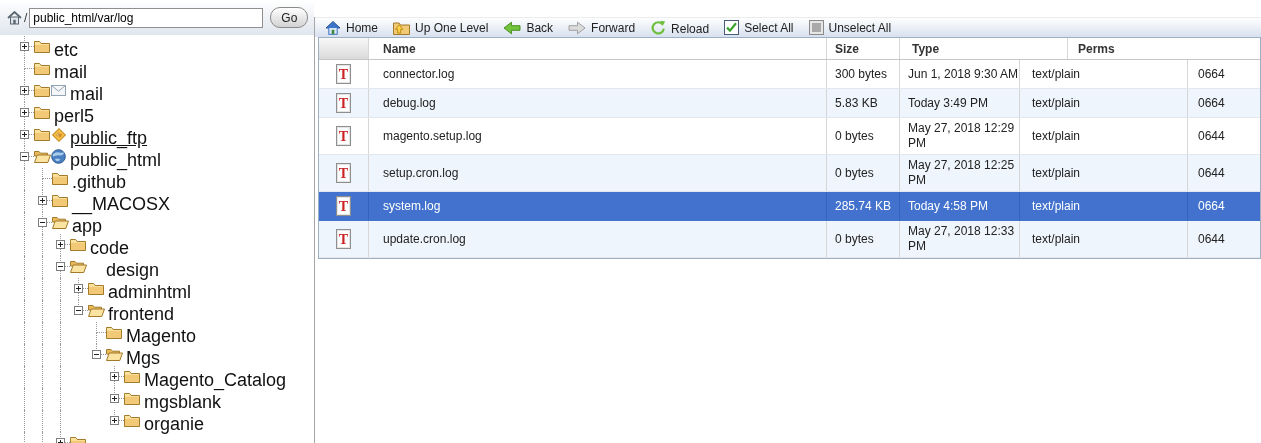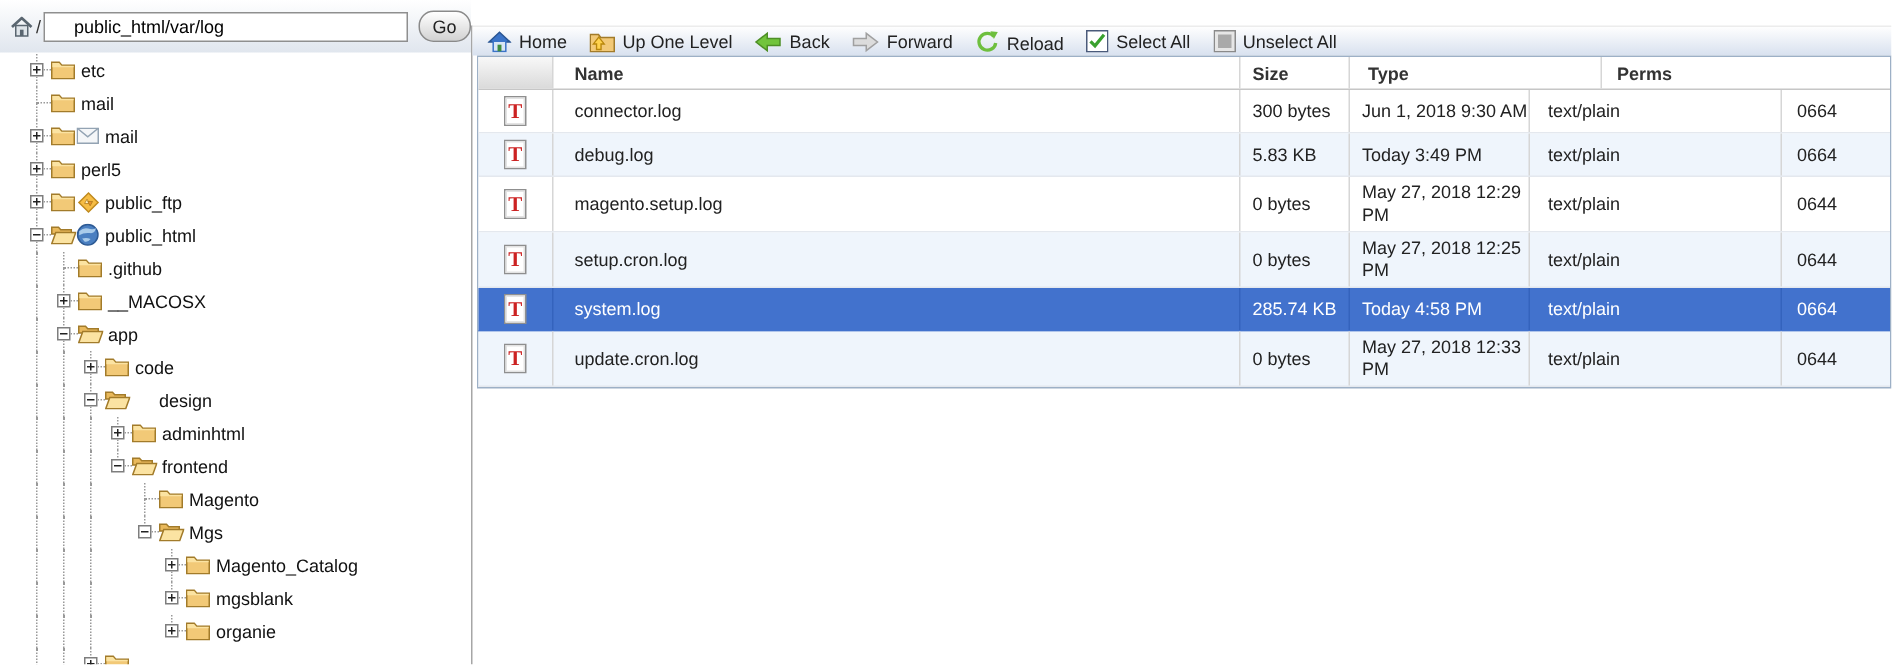--- a/index.html
+++ b/index.html
@@ -6,35 +6,35 @@
   body{width:1261px;height:443px;overflow:hidden;background:#fff;
        font-family:"Liberation Sans","DejaVu Sans",sans-serif;font-size:12px;color:#222;position:relative;}
   
   .left-pane{position:absolute;left:0;top:0;width:314px;height:443px;background:#fff;}
   .pane-divider{position:absolute;left:314px;top:17px;bottom:0;width:1px;background:#a6a6a6;}
   .path-bar{position:absolute;left:0;top:0;width:314px;height:35px;
             background:linear-gradient(#ffffff,#e0e6ee);display:flex;align-items:center;
             padding-left:7px;box-sizing:border-box;}
   .path-sep{margin:0 2px 0 2px;color:#333;}
   .path-input{width:226px;height:18px;border:1px solid #8f8f8f;font:12px "Liberation Sans",sans-serif;
-              padding:0 19px;background:#fff;}
+              padding:0 3px;background:#fff;}
   .go-btn{margin-left:7px;width:38px;height:21px;border:1px solid #8a8a8a;border-radius:10px;
           background:linear-gradient(#ffffff,#d2d2d2);font:12px "Liberation Sans",sans-serif;
           text-align:center;line-height:19px;color:#222;cursor:pointer;}
   
   .tree{position:absolute;left:0;top:36px;width:313px;height:407px;overflow:hidden;}
   .trow{position:relative;height:22px;}
   .vg{position:absolute;width:0;border-left:1px dotted var(--treeline,#999);}
   .hg{position:absolute;top:10px;height:0;border-top:1px dotted var(--treeline,#999);}
   .exp{position:absolute;width:9px;height:9px;top:6px;background:#fff;border:1px solid #7e7e7e;
        box-sizing:border-box;z-index:2;cursor:pointer;}
   .exp::before{content:"";position:absolute;left:1px;right:1px;top:3px;height:1px;background:#222;}
   .exp.plus::after{content:"";position:absolute;top:1px;bottom:1px;left:3px;width:1px;background:#222;}
   .fic{position:absolute;top:4px;line-height:0;}
-  .tnl{position:absolute;top:4px;font-size:12px;color:#111;white-space:nowrap;cursor:default;}
+  .tnl{position:absolute;top:4px;font-size:18px;color:#111;white-space:nowrap;cursor:default;}
   
   .toolbar{position:absolute;left:315px;top:17px;width:946px;height:20px;box-sizing:border-box;
            background:linear-gradient(#fefefe,#d8e1ef);border-top:1px solid #ececec;
            display:flex;align-items:center;padding-left:10px;gap:15px;}
   .tbtn{display:flex;align-items:flex-end;gap:5px;cursor:pointer;white-space:nowrap;}
   .tbtn .icn{line-height:0;display:inline-block;}
   .tlabel{font-size:12px;color:#222;}
   
   .file-table{position:absolute;left:318px;top:37px;width:941px;box-sizing:content-box;
               border:1px solid #9db0c6;background:#fff;}
@@ -124,21 +124,21 @@
         <span class="exp plus" style="left:20px;"></span>
         <span class="fic" style="left:34px;"><svg width="16" height="13" viewBox="0 0 16 13">
             <path d="M0.5 1.5 L5.5 1.5 L7.2 3.5 L15.5 3.5 L15.5 12.5 L0.5 12.5 Z" fill="#f2c977" stroke="#a27b2a"></path>
             <path d="M0.9 2 L5.3 2 L6.9 3.9 L15.1 3.9 L15.1 4.8 L0.9 4.8 Z" fill="#fbe3a2"></path>
           </svg></span>
         <span class="fic" style="left:51px;top:3px;"><svg width="16" height="16" viewBox="0 0 16 16">
             <rect x="3.5" y="3.5" width="9" height="9" transform="rotate(45 8 8)" fill="#f6bd45" stroke="#c08a1e"></rect>
             <path d="M5.4 8.7 L7 5.8 L8.6 8.7 Z" fill="#fff3c8" stroke="#a9761a" stroke-width="0.5"></path>
             <path d="M7.5 7.3 L10.7 7.3 L9.1 10.2 Z" fill="#e8912c" stroke="#a9761a" stroke-width="0.5"></path>
           </svg></span>
-        <span class="tnl" style="left:70px;">public_ftp</span>
+        <span class="tnl" style="left:70px;text-decoration:underline;">public_ftp</span>
       </div>
       <div class="trow">
         <span class="vg" style="left:24px;top:0;height:11px;"></span>
         <span class="vg" style="left:24px;top:11px;height:11px;"></span>
         <span class="hg" style="left:24px;width:10px;"></span>
         <span class="exp minus" style="left:20px;"></span>
         <span class="fic" style="left:34px;"><svg width="17" height="13" viewBox="0 0 17 13">
             <path d="M0.5 1.5 L5 1.5 L6.5 3.2 L13.5 3.2 L13.5 6 L0.5 6 Z" fill="#e9b95c" stroke="#a27b2a"></path>
             <path d="M3.2 5 L16.5 5 L13.8 12.5 L0.5 12.5 Z" fill="#fbe3a2" stroke="#a27b2a"></path>
           </svg></span>

